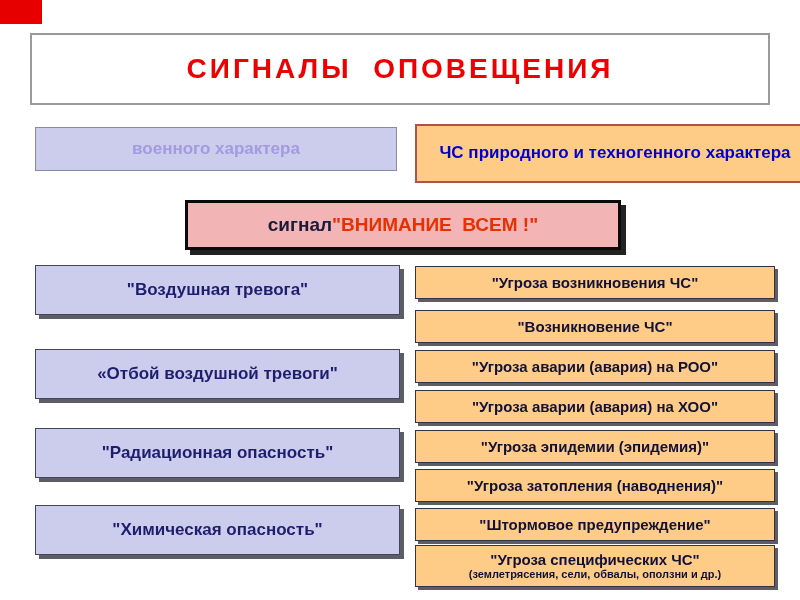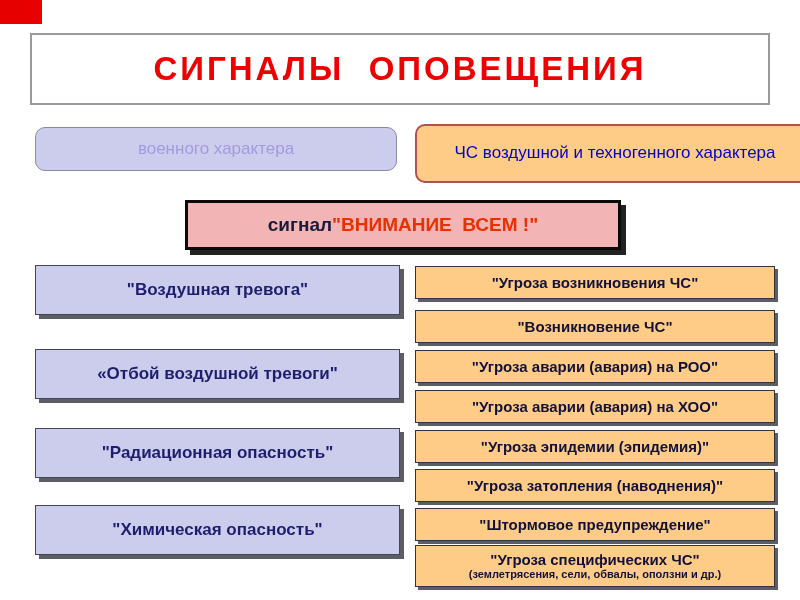--- a/index.html
+++ b/index.html
@@ -11,26 +11,26 @@
     overflow:hidden;
   }
   .corner{
     position:absolute;left:0;top:0;width:42px;height:24px;
     background:#e60000;
   }
   .title-box{
     position:absolute;left:30px;top:33px;width:736px;height:68px;
     border:2px solid #9a9a9a;background:#ffffff;
     display:flex;align-items:center;justify-content:center;
-    color:#ee0000;font-size:33px;font-weight:bold;letter-spacing:3px;
+    color:#ee0000;font-size:28px;font-weight:bold;letter-spacing:3px;
     white-space:pre;
   }
   .hdr{
     position:absolute;display:flex;align-items:center;justify-content:center;
-    text-align:right;font-weight:normal;border-radius:10px;
+    text-align:right;font-weight:bold;
   }
   .left-hdr{
     left:35px;top:127px;width:360px;height:42px;
     background:#ccccec;border:1px solid #8888aa;
     color:#a39be0;font-size:17px;
   }
   .right-hdr{
     left:415px;top:124px;width:356px;height:55px;
     background:#ffcc88;border:2px solid #b05050;
     color:#0000d0;font-size:17px;line-height:1.45;
@@ -74,21 +74,21 @@
 
   <div class="title-box">
     <span>СИГНАЛЫ  ОПОВЕЩЕНИЯ</span>
   </div>
 
   <div class="hdr left-hdr">
     <span>военного характера</span>
   </div>
 
   <div class="hdr right-hdr">
-    <span>ЧС  воздушной и техногенного характера</span>
+    <span>ЧС  природного и техногенного характера</span>
   </div>
 
   <div class="signal-box">
     <span class="sig-prefix">сигнал</span>
     <span class="sig-label">"ВНИМАНИЕ  ВСЕМ !"</span>
   </div>
 
   <div class="lbox" style="top:265px;">
     <span>"Воздушная тревога"</span>
   </div>

